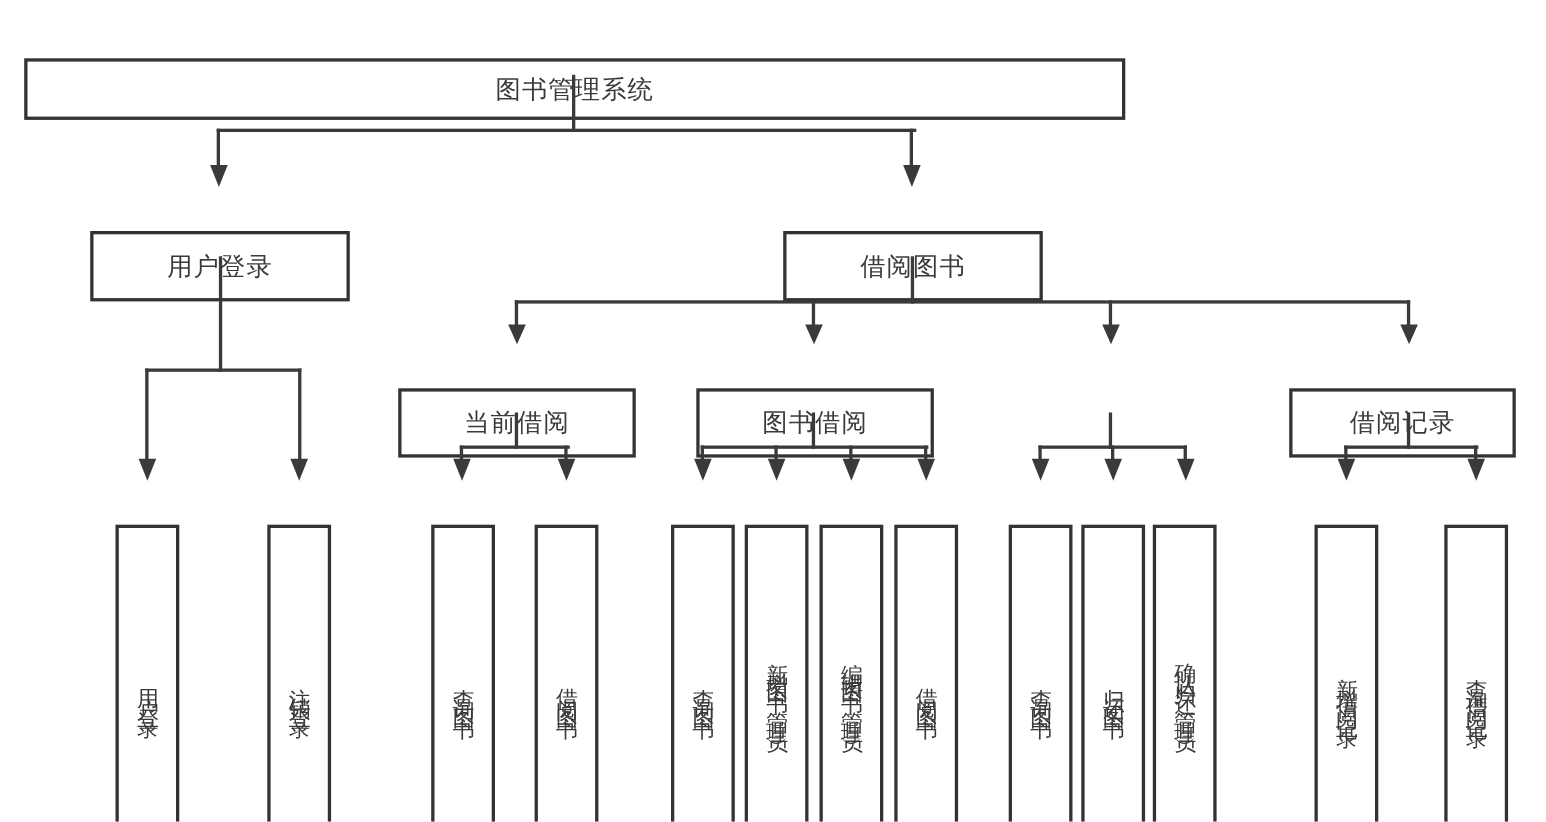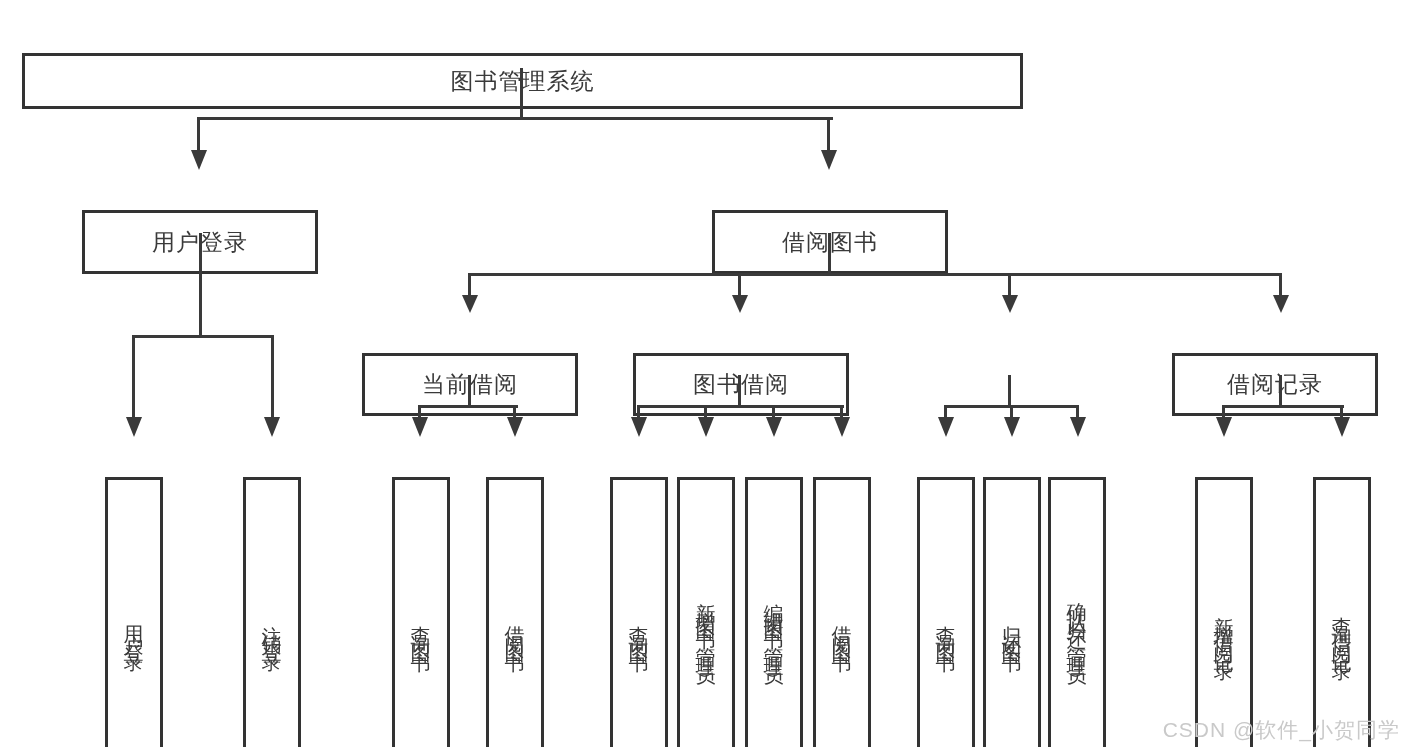--- a/index.html
+++ b/index.html
@@ -195,15 +195,14 @@
   <div class="arrow" style="left:1004px; top:417px;"></div>
   <div class="arrow" style="left:1070px; top:417px;"></div>
 
   <div class="vline" style="left:1279px; top:375px; height:33px;"></div>
   <div class="hline" style="left:1222px; top:405px; width:122px;"></div>
   <div class="vline" style="left:1222px; top:405px; height:14px;"></div>
   <div class="vline" style="left:1340px; top:405px; height:14px;"></div>
   <div class="arrow" style="left:1216px; top:417px;"></div>
   <div class="arrow" style="left:1334px; top:417px;"></div>
 
-  <div class="watermark">CSDN @软件_小贺同学</div>
 
 </div>
 
 </body></html>

